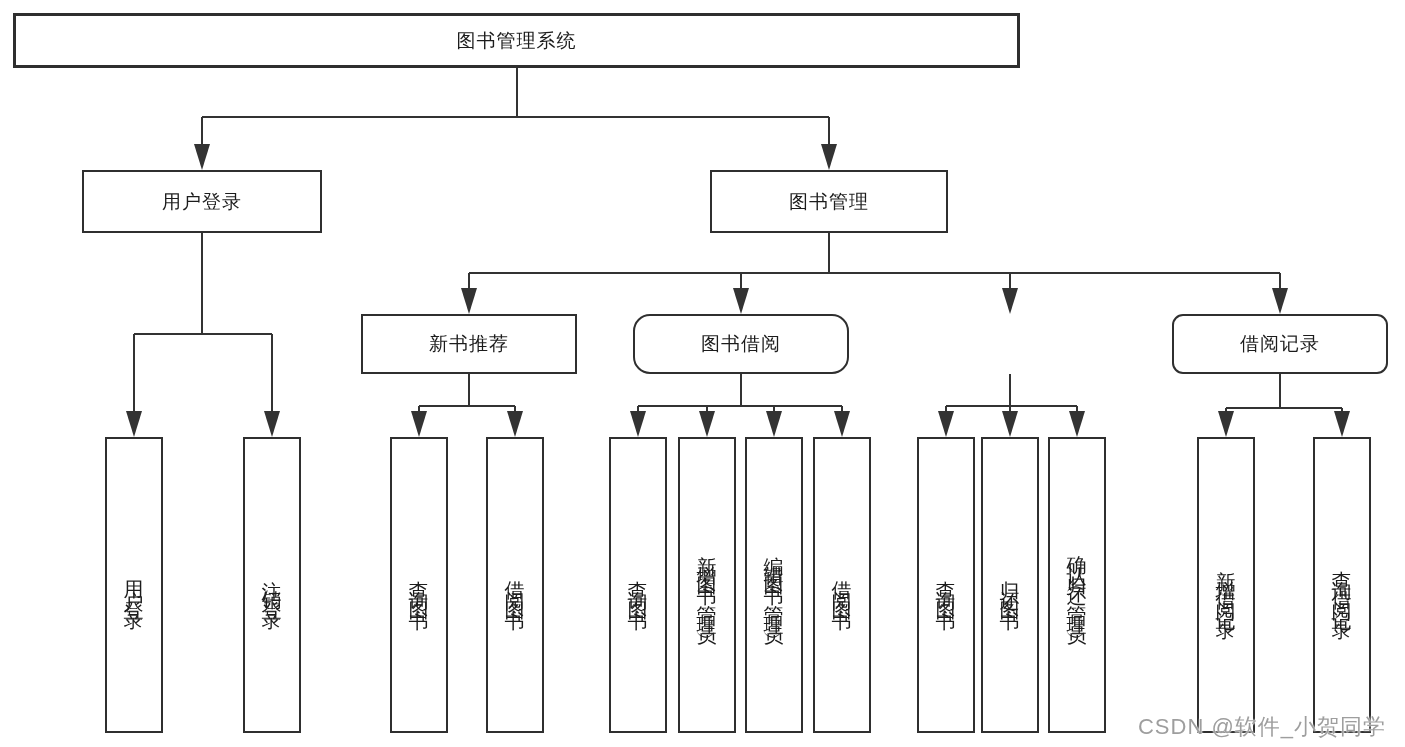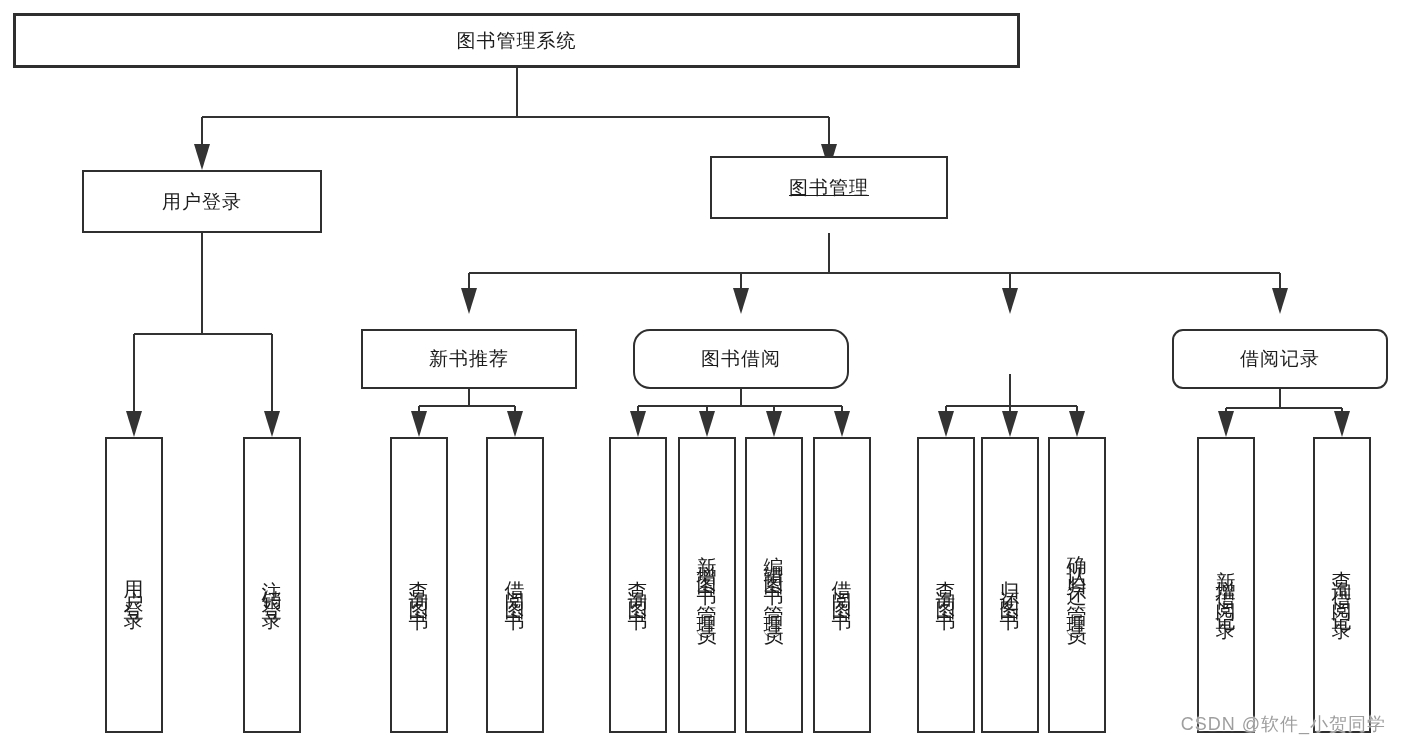--- a/index.html
+++ b/index.html
@@ -8,38 +8,38 @@
     font-family:"Liberation Sans","DejaVu Sans",sans-serif;overflow:hidden;
   }
   .connectors{position:absolute;left:0;top:0;width:1405px;height:747px;}
   .node{
     position:absolute;box-sizing:border-box;border:2px solid #2f2f2f;background:#ffffff;
     display:flex;align-items:center;justify-content:center;
     color:#1c1c1c;font-size:19px;letter-spacing:1px;white-space:nowrap;
   }
   .node-root{left:13px;top:13px;width:1007px;height:55px;border-width:3px;}
   .node-l2-user{left:82px;top:170px;width:240px;height:63px;}
-  .node-l2-book{left:710px;top:156px;width:238px;height:63px;text-decoration:underline;}
-  .node-l3{top:314px;width:216px;height:60px;margin-top:15px;}
+  .node-l2-book{left:710px;top:170px;width:238px;height:63px;}
+  .node-l3{top:314px;width:216px;height:60px;}
   .node-l3-a{left:361px;}
   .node-l3-b{left:633px;border-radius:17px;}
   .node-l3-c{left:902px;}
   .node-l3-d{left:1172px;border-radius:11px;}
   .leaf{
     top:437px;width:58px;height:296px;
     writing-mode:vertical-rl;text-orientation:mixed;
     font-size:20px;letter-spacing:10px;line-height:1;
   }
   .leaf-1{left:105px;} .leaf-2{left:243px;}
   .leaf-3{left:390px;} .leaf-4{left:486px;}
   .leaf-5{left:609px;} .leaf-6{left:678px;} .leaf-7{left:745px;} .leaf-8{left:813px;}
   .leaf-9{left:917px;} .leaf-10{left:981px;} .leaf-11{left:1048px;}
   .leaf-12{left:1197px;} .leaf-13{left:1313px;}
   .watermark{
-    position:absolute;right:3px;top:712px;font-size:18px;color:#9e9e9e;
+    position:absolute;right:3px;top:712px;font-size:22px;color:#9e9e9e;
     text-shadow:0 0 2px #ffffff, 0 0 2px #ffffff;letter-spacing:1px;
     pointer-events:none;white-space:nowrap;
   }
 </style>
 </head>
 <body>
 
 <div class="stage">
 
   <svg class="connectors" viewBox="0 0 1405 747" xmlns="http://www.w3.org/2000/svg">

